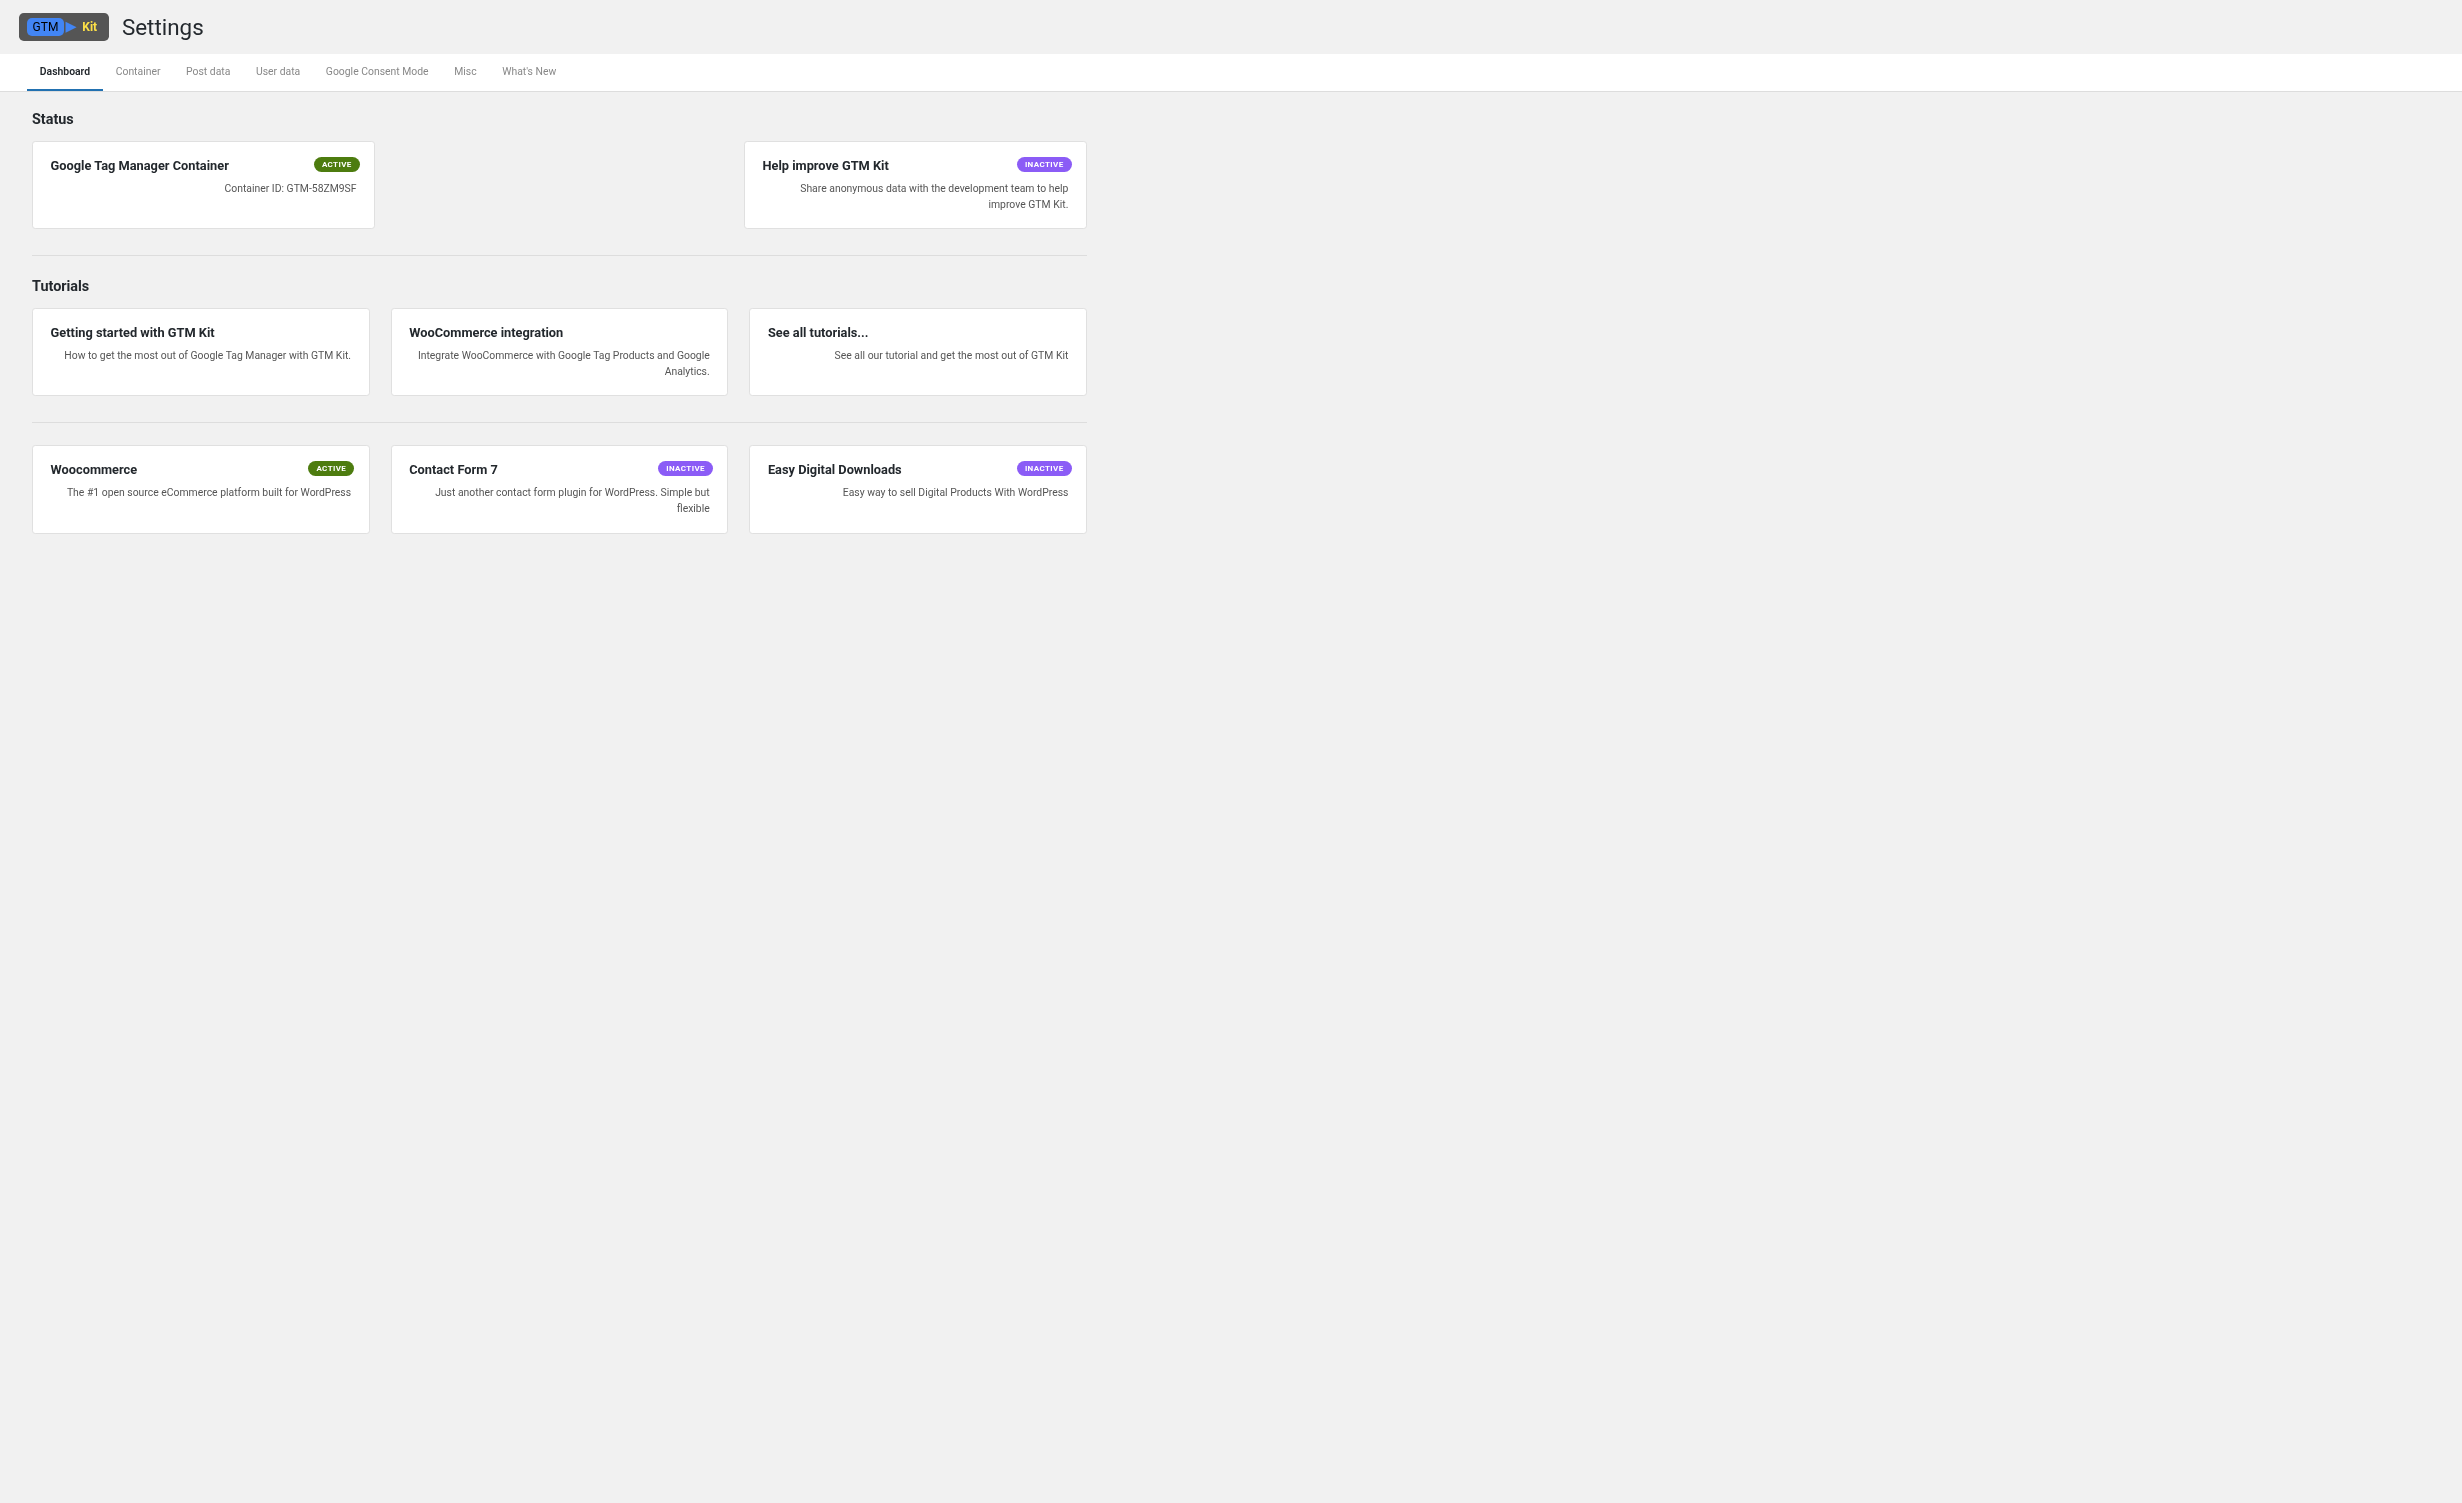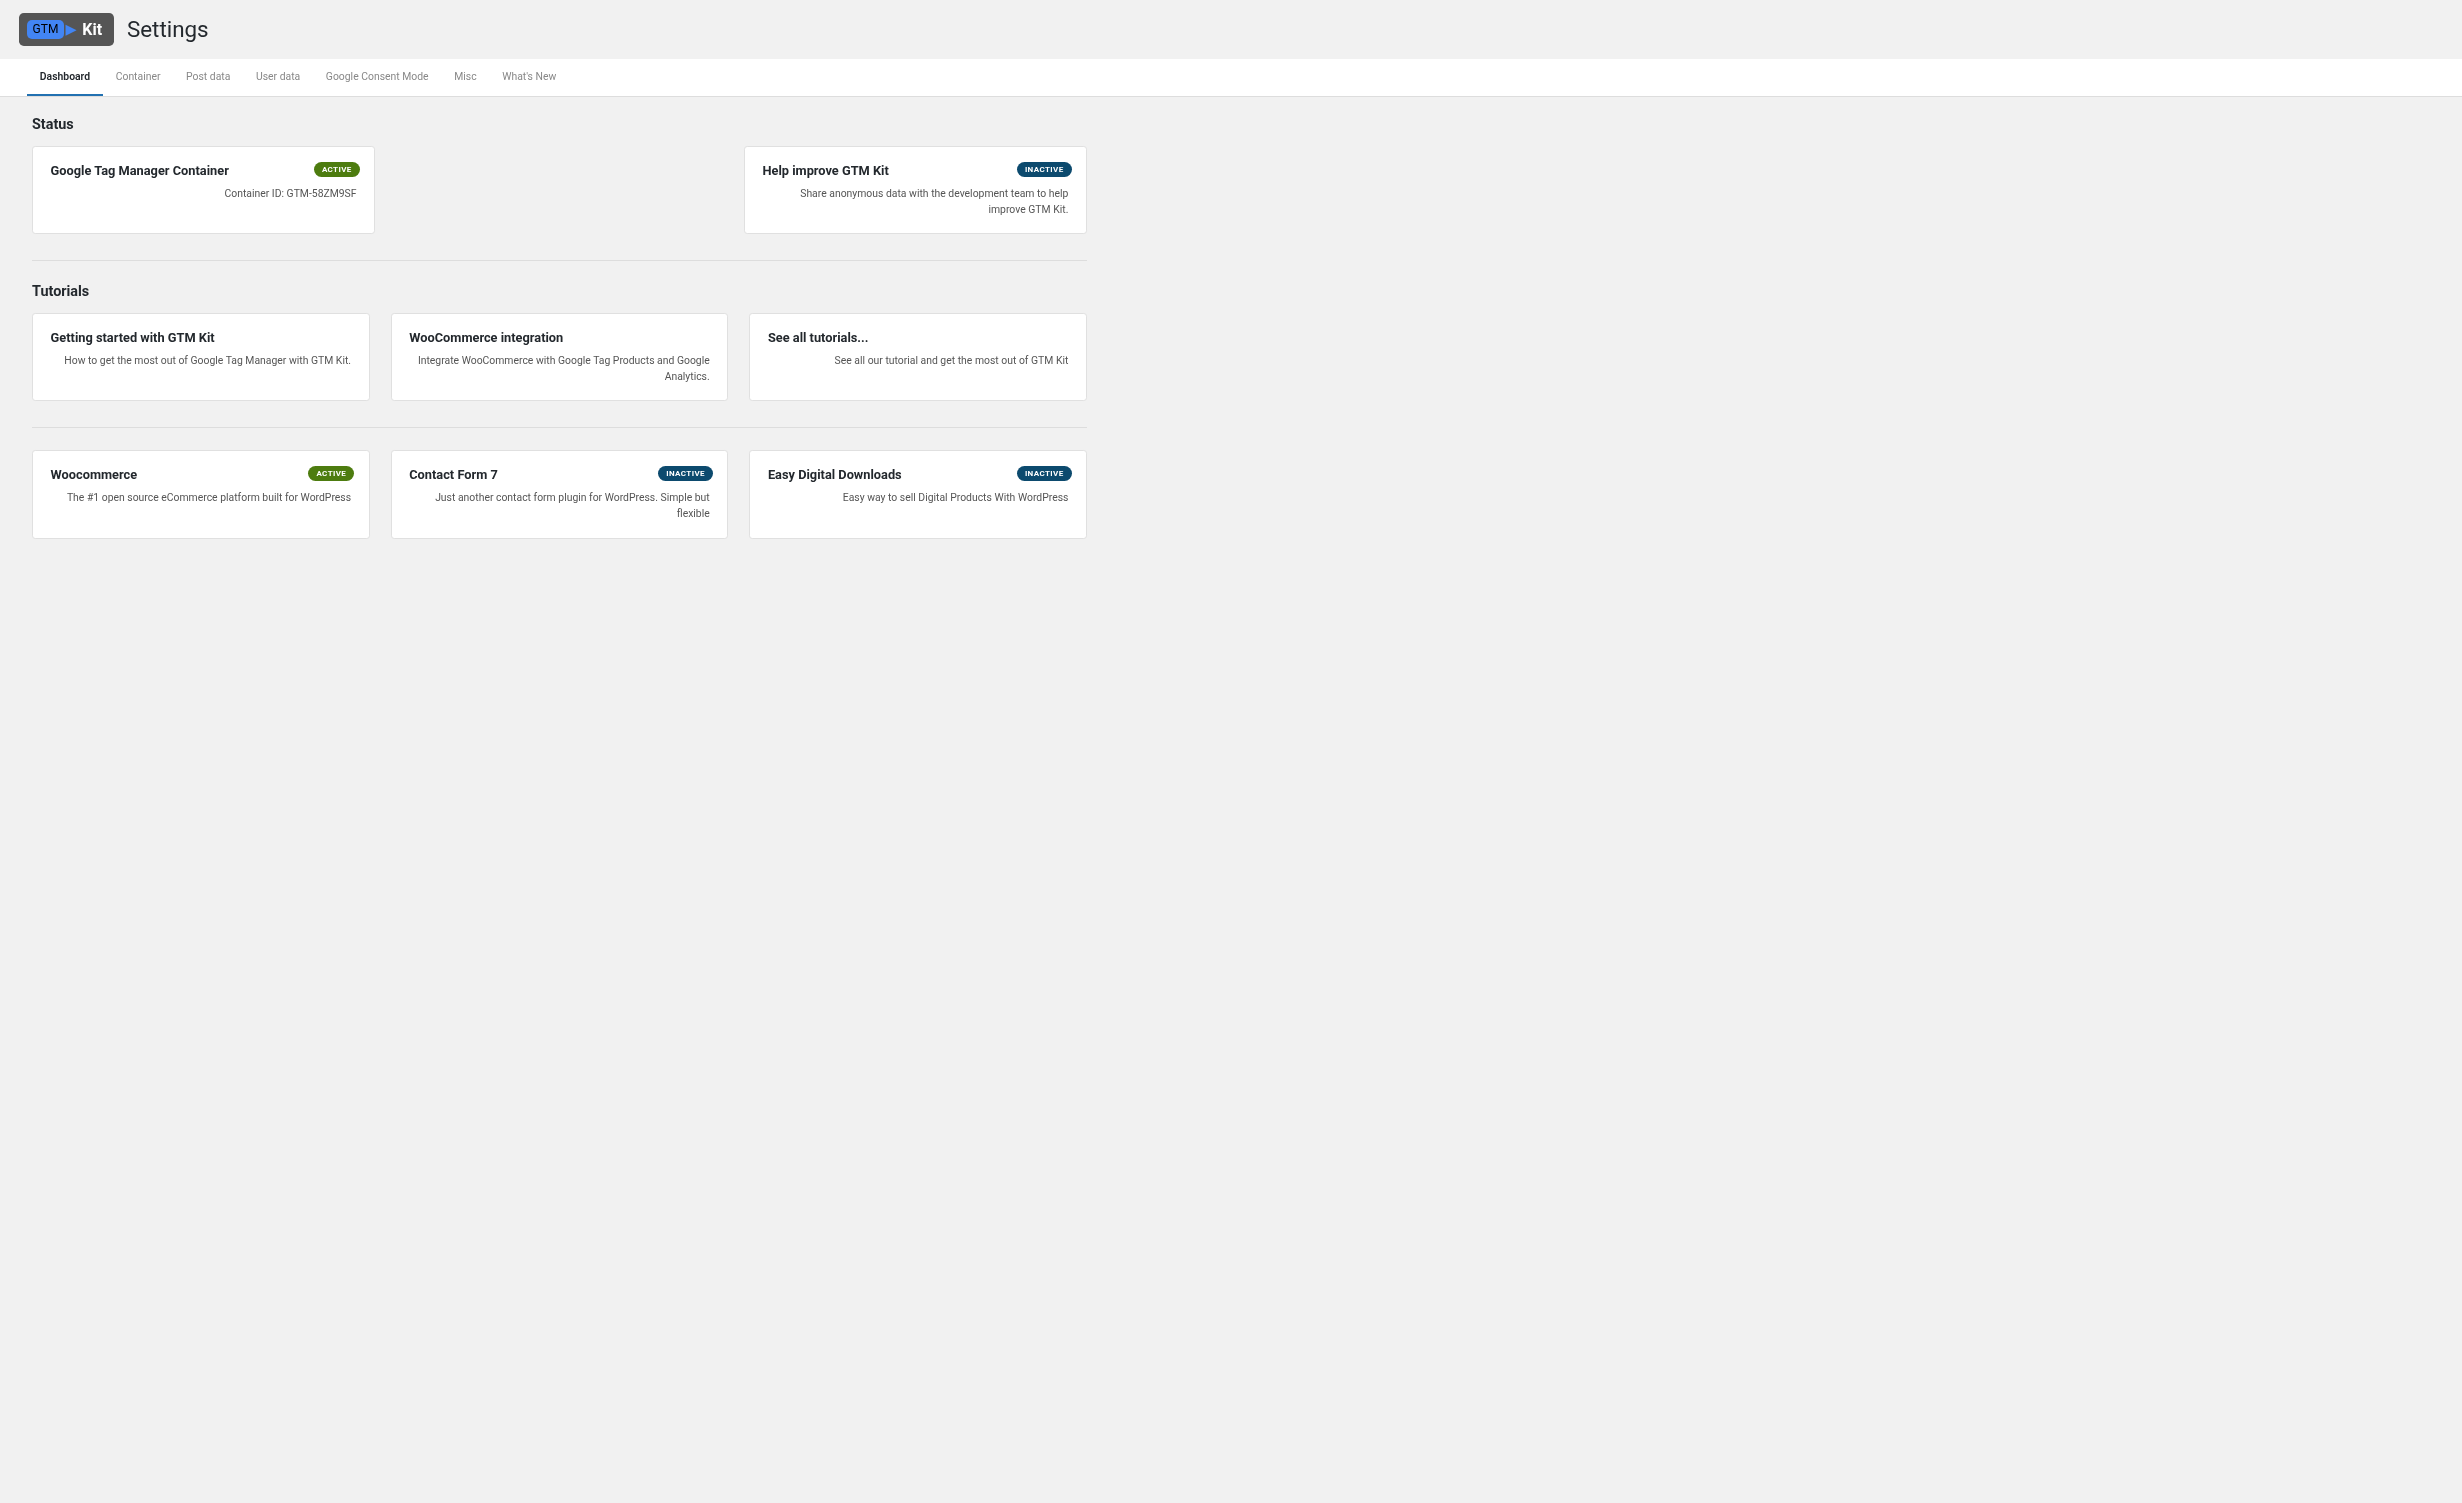--- a/index.html
+++ b/index.html
@@ -31,23 +31,23 @@
       font-size: 12px;
       padding: 2.4px 5.6px;
       border-radius: 5px;
     }
     .logo-arrow {
       color: #4285f4;
       font-size: 14.4px;
       margin: 0 1.6px;
     }
     .logo-kit {
-      color: #ffffff;
-      font-weight: 700;
-      font-size: 16px;
+      color: #fde047;
+      font-weight: 700;
+      font-size: 12px;
       padding: 2.4px 4px;
     }
     .page-title {
       font-size: 22.4px;
       font-weight: 400;
       color: #23282d;
     }
     .nav-tabs {
       background: white;
       border-bottom: 0.8px solid #ddd;
@@ -116,21 +116,21 @@
       padding: 3.2px 8px;
       border-radius: 16px;
       text-transform: uppercase;
       letter-spacing: 0.4px;
     }
     .badge-active {
       background: #4d7c0f;
       color: white;
     }
     .badge-inactive {
-      background: #0c4a6e;
+      background: #8b5cf6;
       color: white;
     }
     .section-divider {
       border: none;
       border-top: 0.8px solid #ddd;
       margin: 6.4px 0 22.4px 0;
     }
     .status-grid {
       display: grid;
       grid-template-columns: 1fr 1fr 1fr;

